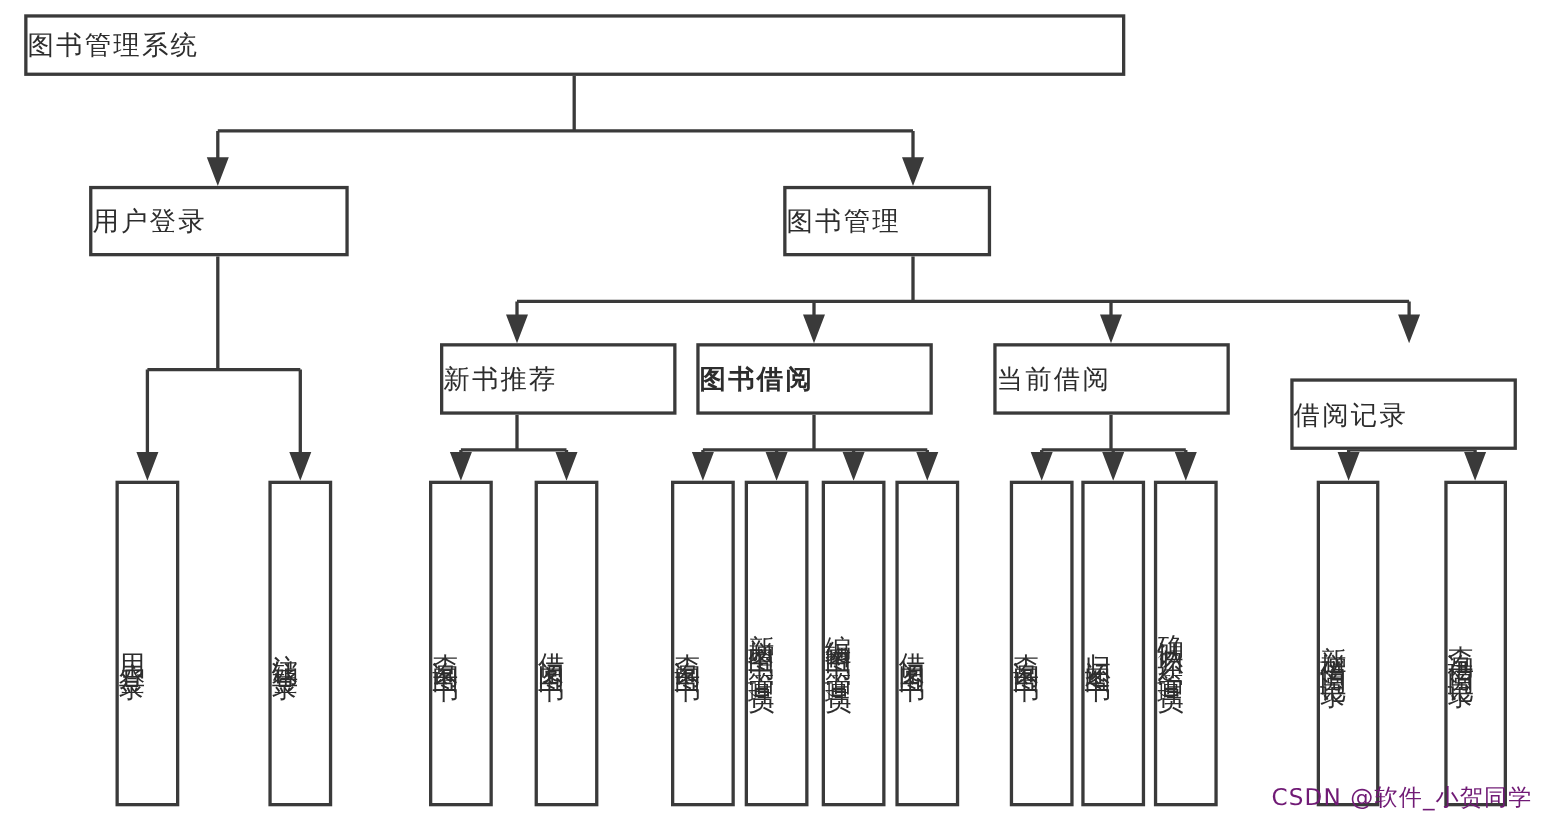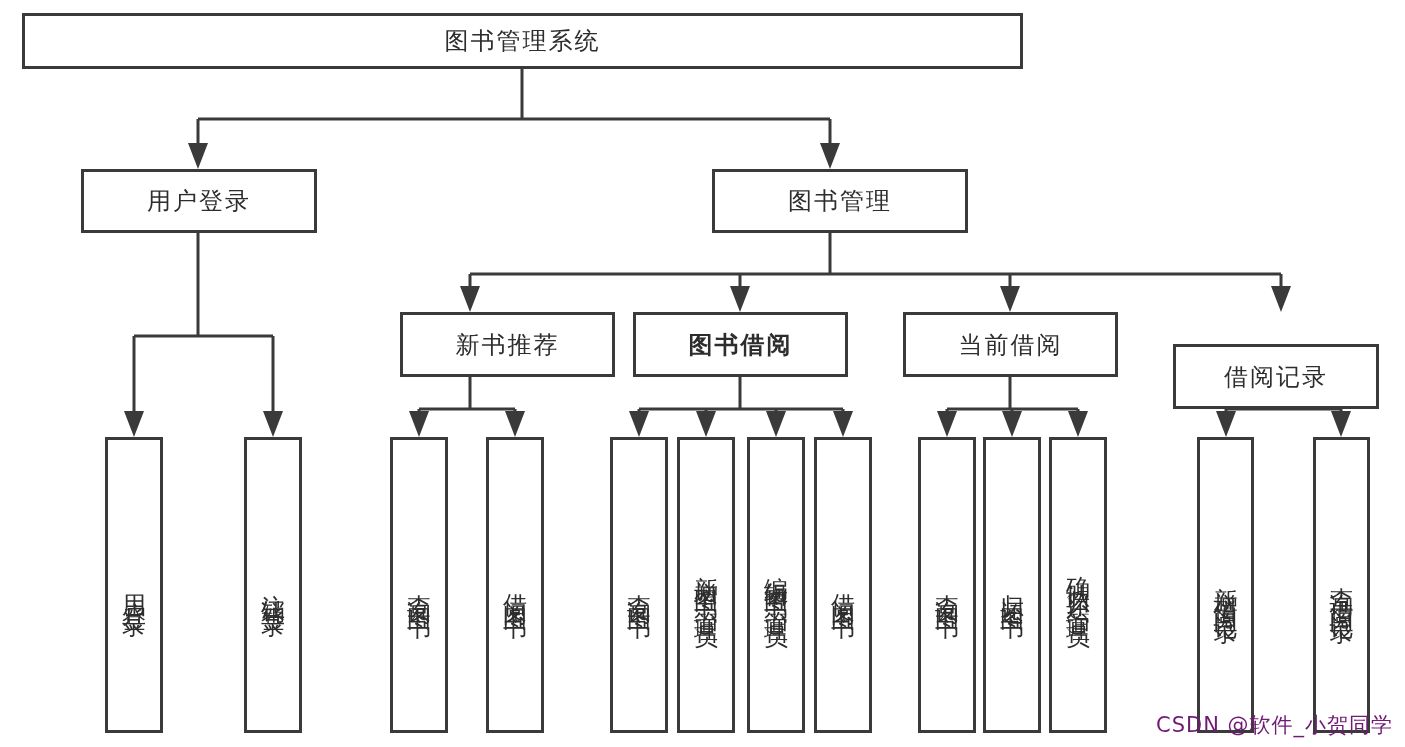--- a/index.html
+++ b/index.html
@@ -17,21 +17,20 @@
     left: 0; top: 0;
     width: 1405px; height: 747px;
     pointer-events: none;
   }
   .box {
     position: absolute;
     border: 3px solid #3a3a3a;
     background: #ffffff;
     display: flex;
     align-items: center;
-    justify-content: center;
     color: #2d2d2d;
   }
   .box.h span {
     font-size: 24px;
     letter-spacing: 2px;
     white-space: nowrap;
     line-height: 1;
   }
   .box.v span {
     writing-mode: vertical-rl;
@@ -77,21 +76,21 @@
              M1331 411 L1351 411 L1341 437 Z" fill="#3a3a3a" stroke="none"></path>
   </svg>
 
   <div class="box h" style="left:22px; top:13px; width:1001px; height:56px;">
     <span>图书管理系统</span>
   </div>
 
   <div class="box h" style="left:81px; top:169px; width:236px; height:64px;">
     <span>用户登录</span>
   </div>
-  <div class="box h" style="left:712px; top:169px; width:256px; height:64px;">
+  <div class="box h" style="left:712px; top:169px; width:189px; height:64px;">
     <span>图书管理</span>
   </div>
 
   <div class="box h" style="left:363px; top:312px; width:215px; height:65px;margin-left:37px;">
     <span>新书推荐</span>
   </div>
   <div class="box h" style="left:633px; top:312px; width:215px; height:65px;font-weight:bold;">
     <span>图书借阅</span>
   </div>
   <div class="box h" style="left:903px; top:312px; width:215px; height:65px;">

